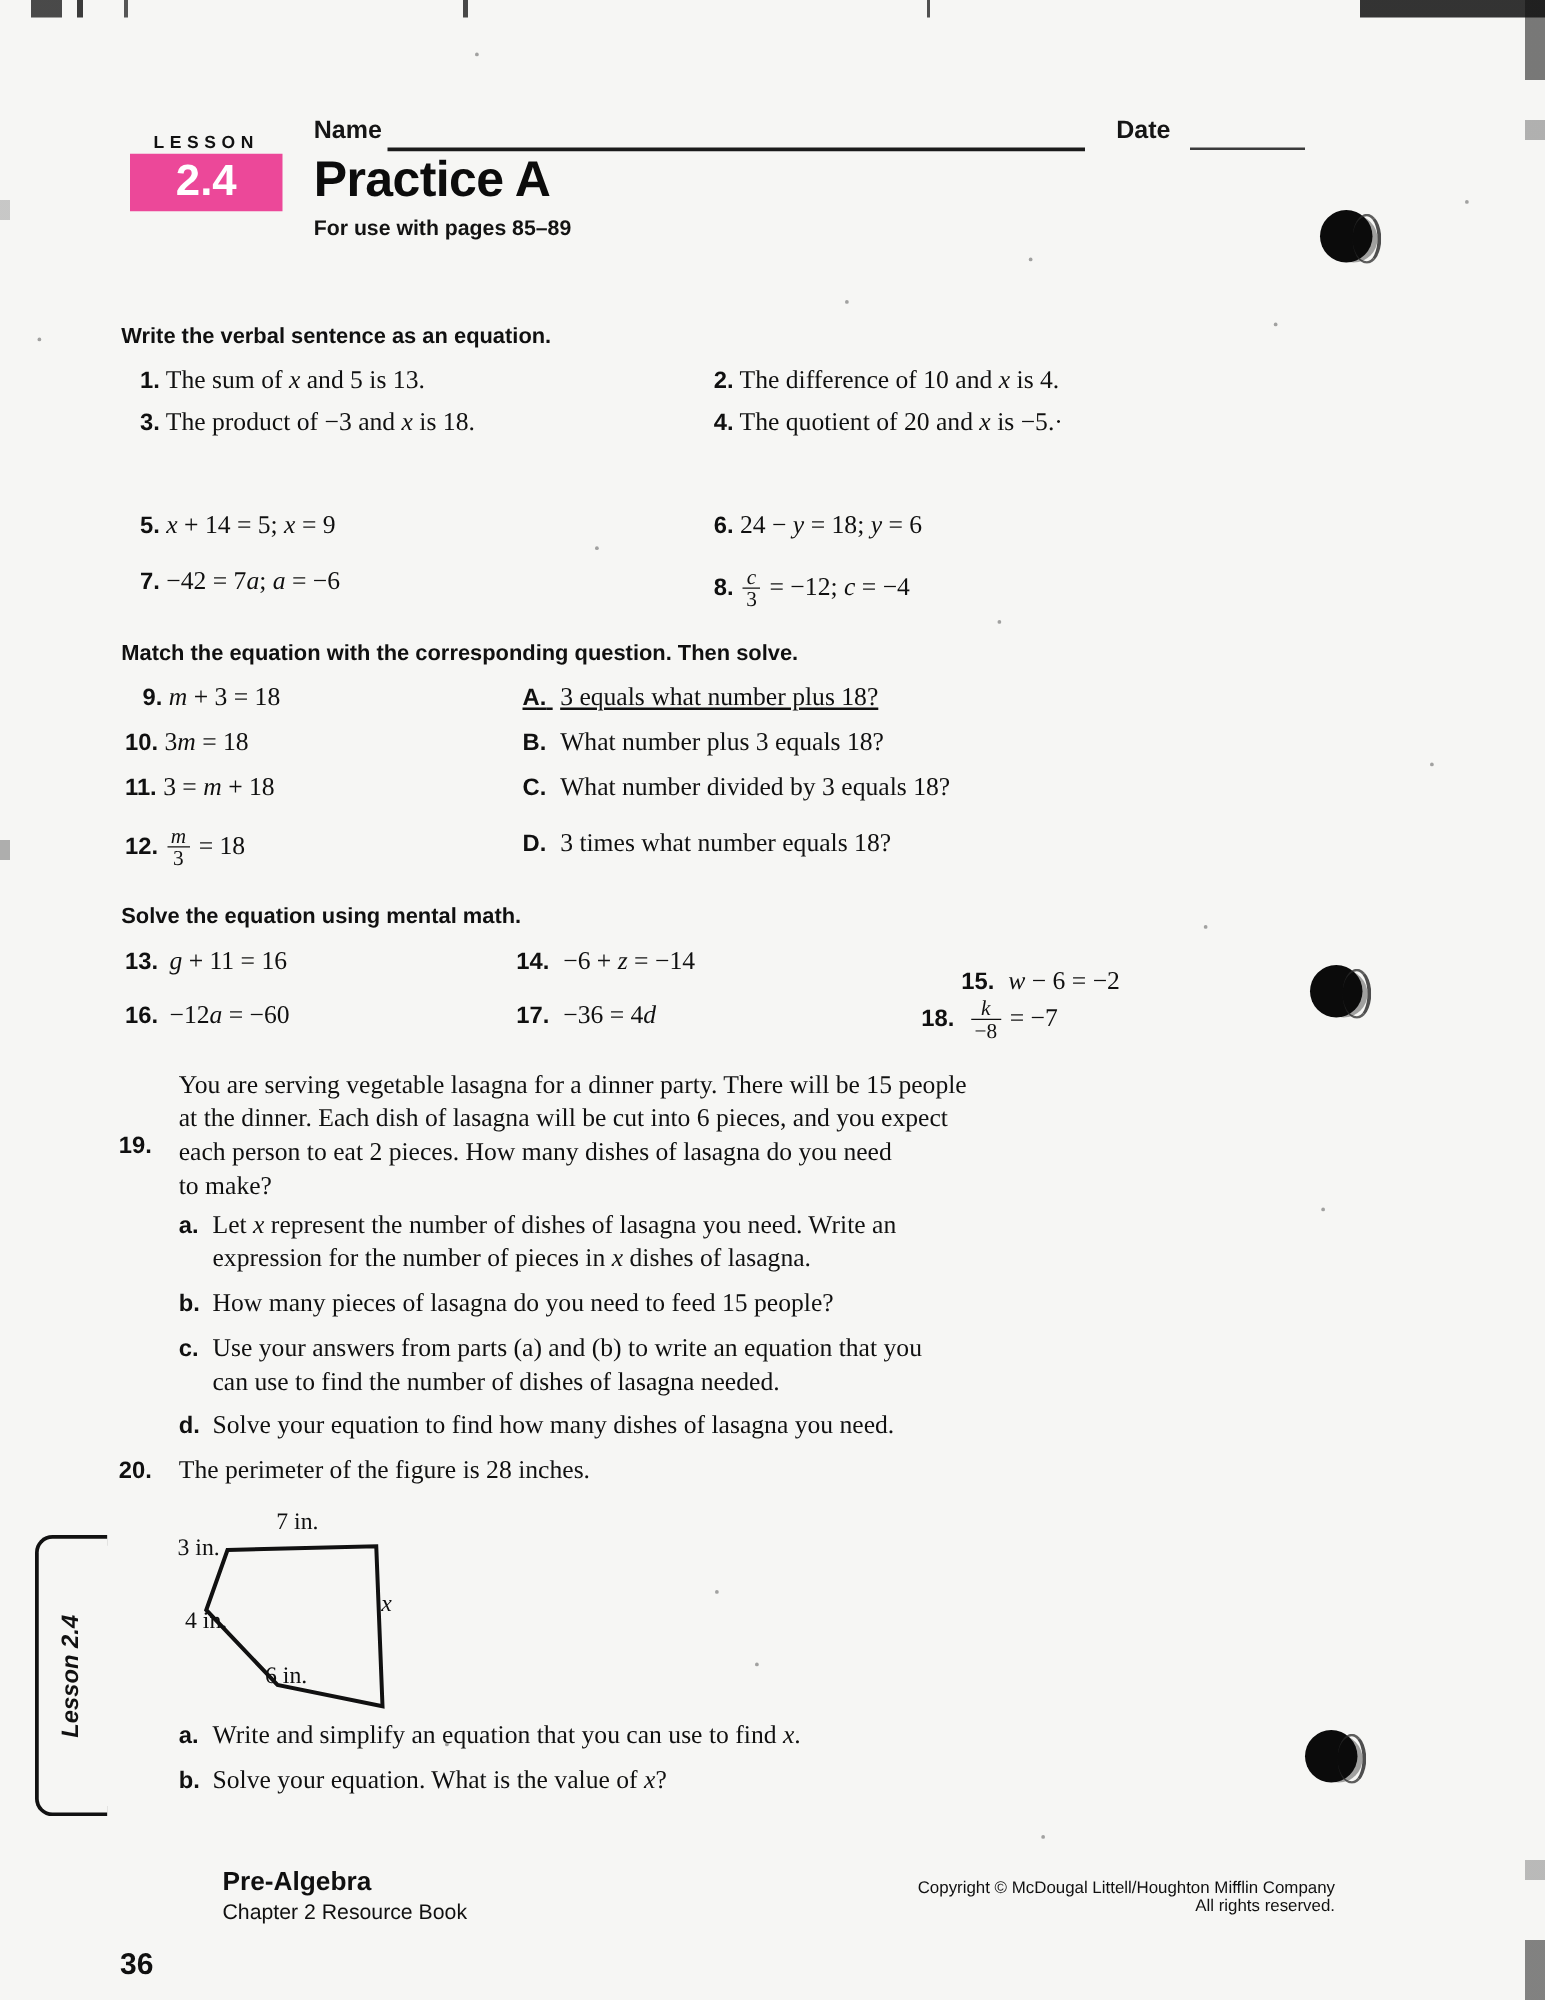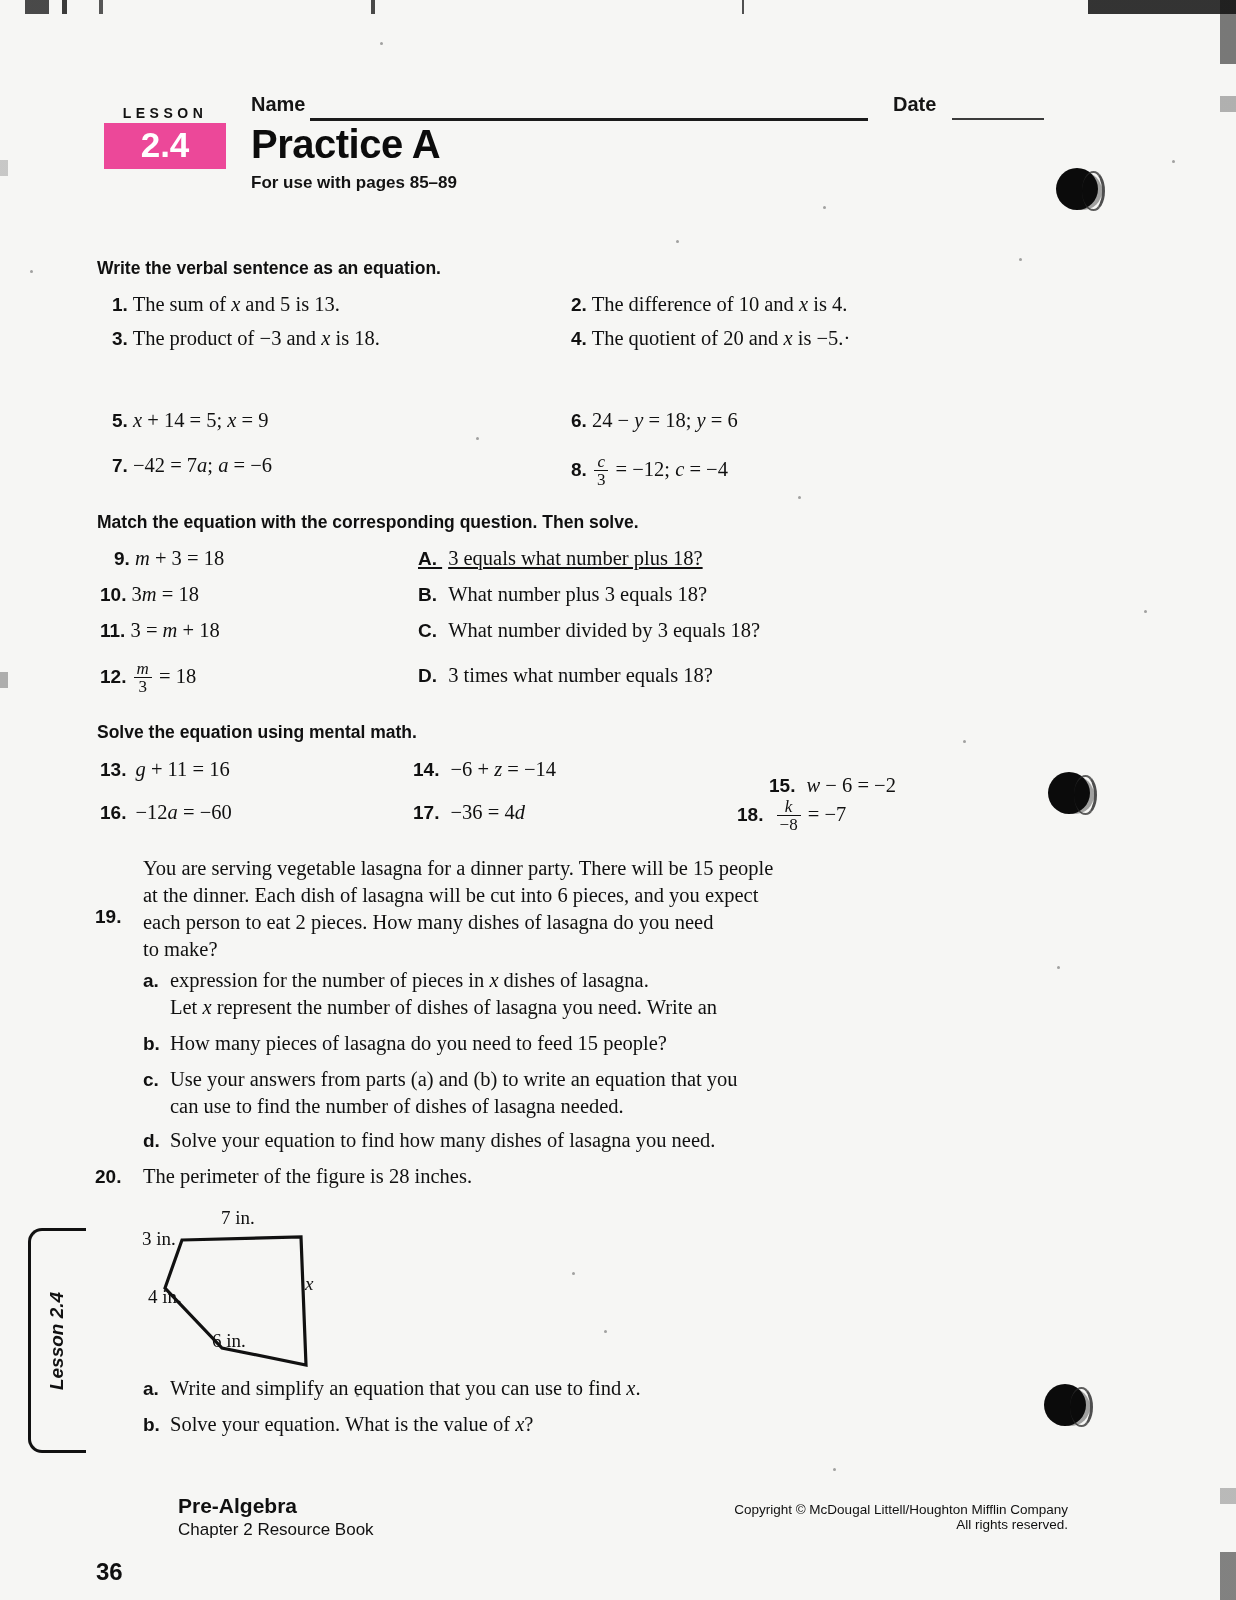--- a/index.html
+++ b/index.html
@@ -260,22 +260,22 @@
       <div>You are serving vegetable lasagna for a dinner party. There will be 15 people</div>
       <div>at the dinner. Each dish of lasagna will be cut into 6 pieces, and you expect</div>
       <div>each person to eat 2 pieces. How many dishes of lasagna do you need</div>
       <div>to make?</div>
     </div>
   </div>
 
   <div class="sub" style="left:143px;top:967px;width:700px;">
     <span class="lt" style="position:absolute;left:0;top:0;">a.</span>
     <div style="margin-left:27px;">
+      <div>Let <span class="it">x</span> represent the number of dishes of lasagna you need. Write an</div>
       <div>expression for the number of pieces in <span class="it">x</span> dishes of lasagna.</div>
-      <div>Let <span class="it">x</span> represent the number of dishes of lasagna you need. Write an</div>
     </div>
   </div>
 
   <div class="sub" style="left:143px;top:1030px;width:700px;">
     <span class="lt" style="position:absolute;left:0;top:0;">b.</span>
     <div style="margin-left:27px;">How many pieces of lasagna do you need to feed 15 people?</div>
   </div>
 
   <div class="sub" style="left:143px;top:1066px;width:700px;">
     <span class="lt" style="position:absolute;left:0;top:0;">c.</span>

